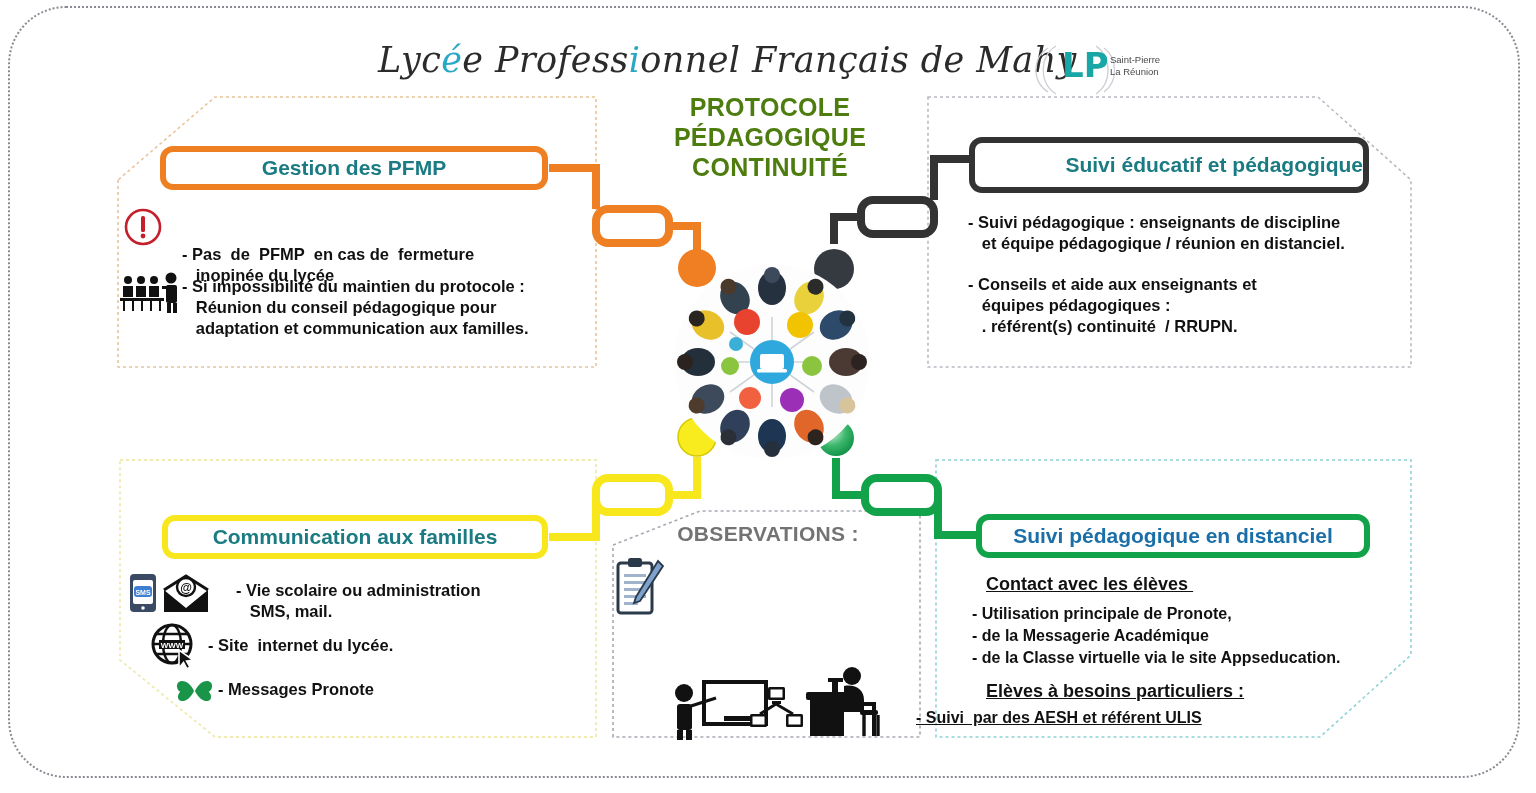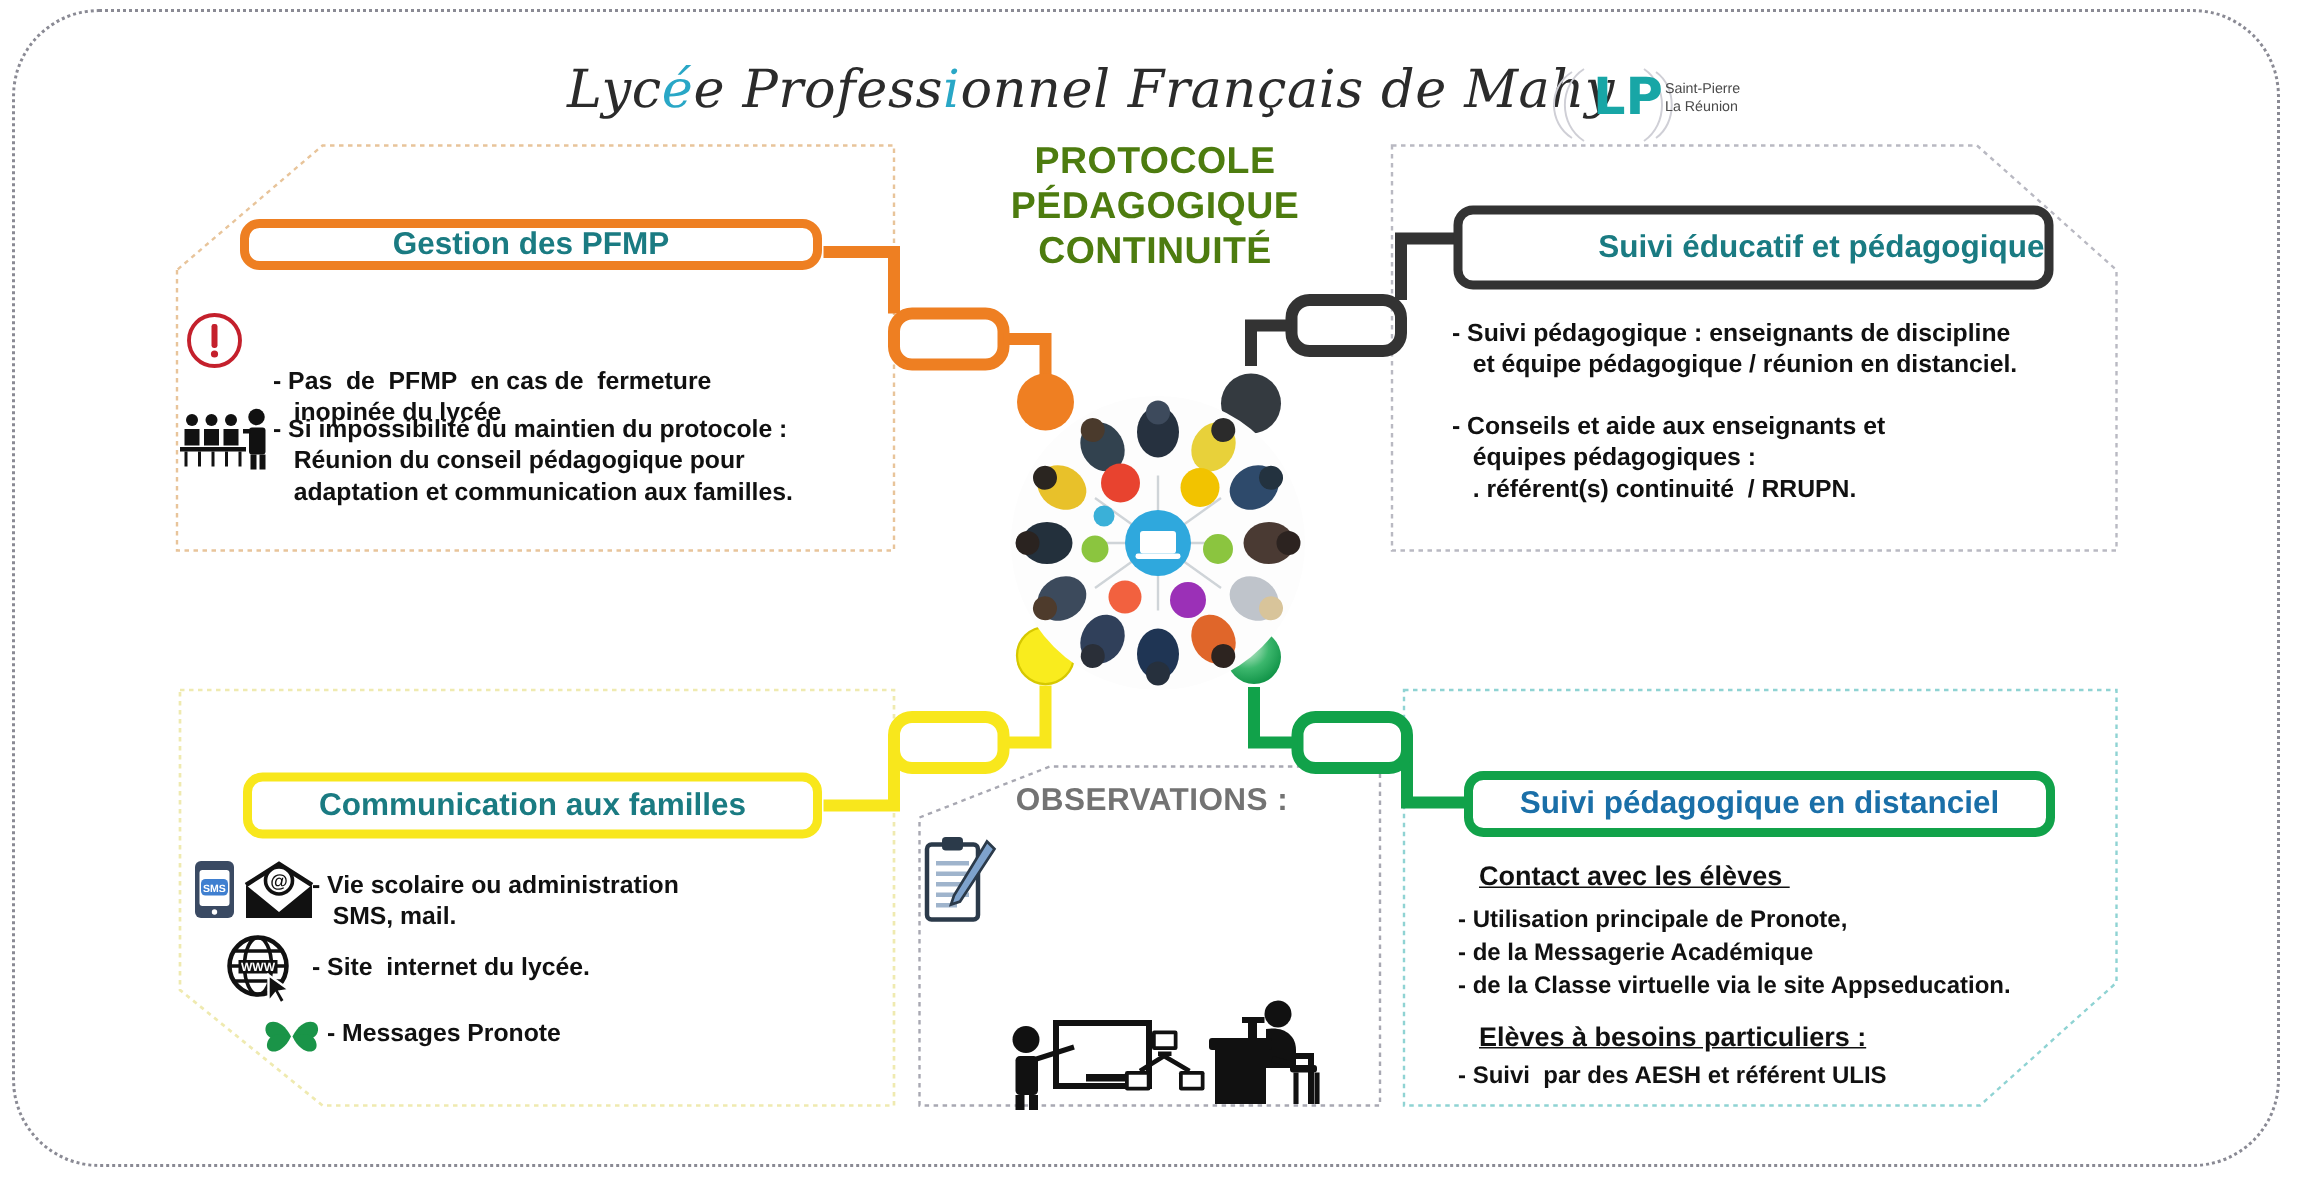--- a/index.html
+++ b/index.html
@@ -229,21 +229,21 @@
     <circle cx="120" cy="138" r="12" fill="#9b30b7"></circle>
     <circle cx="78" cy="136" r="11" fill="#f2613f"></circle>
     <circle cx="58" cy="104" r="9" fill="#8bc53f"></circle>
     <circle cx="64" cy="82" r="7" fill="#3ab0d8"></circle>
 
     <circle cx="100" cy="100" r="22" fill="#2fa8dd"></circle>
     <rect x="88" y="92" width="24" height="15" rx="2" fill="#ffffff"></rect>
     <rect x="85" y="107" width="30" height="3.6" rx="1.6" fill="#ffffff"></rect>
   </svg>
 
-  <div class="pill orange" style="left:160px;top:146px;width:388px;height:34px;">
+  <div class="pill orange" style="left:160px;top:146px;width:388px;height:44px;">
     <span>Gestion des PFMP</span>
   </div>
 
   <svg class="icon" style="left:122px;top:206px;width:42px;height:42px;" viewBox="0 0 42 42">
     <circle cx="21" cy="21" r="17" fill="none" stroke="#c4202c" stroke-width="2.6"></circle>
     <rect x="19" y="10" width="4" height="16" rx="1.6" fill="#c4202c"></rect>
     <circle cx="21" cy="30" r="2.4" fill="#c4202c"></circle>
   </svg>
   <div class="txt" style="left:182px;top:210px;margin-top:34px;">- Pas  de  PFMP  en cas de  fermeture
    inopinée du lycée</div>
@@ -292,21 +292,21 @@
     <rect x="10" y="14" width="18" height="11" rx="3" fill="#3f7fd0"></rect>
     <text x="19" y="22.5" font-size="7" font-weight="bold" fill="#ffffff" text-anchor="middle" font-family="Liberation Sans, sans-serif">SMS</text>
     <circle cx="19" cy="36" r="1.8" fill="#ffffff"></circle>
   </svg>
   <svg class="icon" style="left:162px;top:574px;width:48px;height:40px;" viewBox="0 0 48 40">
     <path d="M2 16 L24 34 L46 16 L46 38 L2 38 Z" fill="#111"></path>
     <path d="M2 16 L24 2 L46 16" fill="none" stroke="#111" stroke-width="3"></path>
     <circle cx="24" cy="13" r="9" fill="#ffffff" stroke="#111" stroke-width="2.4"></circle>
     <text x="24" y="17.5" font-size="12" font-weight="bold" fill="#111" text-anchor="middle" font-family="Liberation Sans, sans-serif">@</text>
   </svg>
-  <div class="txt" style="left:208px;top:580px;">- Vie scolaire ou administration
+  <div class="txt" style="left:208px;top:580px;padding-left:28px;">- Vie scolaire ou administration
    SMS, mail.</div>
 
   <svg class="icon" style="left:148px;top:620px;width:52px;height:52px;" viewBox="0 0 52 52">
     <circle cx="24" cy="24" r="19" fill="none" stroke="#111" stroke-width="3"></circle>
     <ellipse cx="24" cy="24" rx="9" ry="19" fill="none" stroke="#111" stroke-width="2.4"></ellipse>
     <path d="M5 24 H43 M8 14 H40 M8 34 H40" stroke="#111" stroke-width="2.4" fill="none"></path>
     <rect x="11" y="20" width="26" height="9" fill="#111"></rect>
     <text x="24" y="27.5" font-size="8" font-weight="bold" fill="#ffffff" text-anchor="middle" font-family="Liberation Sans, sans-serif">WWW</text>
     <path d="M31 30 L31 48 L35.5 42.5 L39 49 L42 47 L38.5 41 L45 40 Z" fill="#111" stroke="#ffffff" stroke-width="1.6"></path>
   </svg>
@@ -323,21 +323,21 @@
   <div class="txt" style="left:218px;top:679px;">- Messages Pronote</div>
 
   <div class="pill green" style="left:976px;top:514px;width:394px;height:44px;">
     <span>Suivi pédagogique en distanciel</span>
   </div>
   <div class="txt ulbl" style="left:986px;top:574px;font-size:18px;">Contact avec les élèves </div>
   <div class="txt sm" style="left:972px;top:604px;">- Utilisation principale de Pronote,</div>
   <div class="txt sm" style="left:972px;top:626px;">- de la Messagerie Académique</div>
   <div class="txt sm" style="left:972px;top:648px;">- de la Classe virtuelle via le site Appseducation.</div>
   <div class="txt ulbl" style="left:986px;top:681px;font-size:18px;">Elèves à besoins particuliers :</div>
-  <div class="txt sm" style="left:972px;top:708px;">- Suivi  par des AESH et référent ULIS</div>
+  <div class="txt sm" style="left:916px;top:708px;text-decoration:underline;">- Suivi  par des AESH et référent ULIS</div>
 
   <div class="obs-title">OBSERVATIONS :</div>
 
   <svg class="icon" style="left:614px;top:557px;width:52px;height:62px;" viewBox="0 0 52 62">
     <rect x="4" y="6" width="34" height="50" rx="3" fill="none" stroke="#2b3a4a" stroke-width="3"></rect>
     <rect x="14" y="1" width="14" height="9" rx="2.5" fill="#2b3a4a"></rect>
     <g fill="#9fb4cc">
       <rect x="10" y="17" width="22" height="3"></rect>
         <rect x="10" y="24" width="22" height="3"></rect>
       <rect x="10" y="31" width="22" height="3"></rect>

